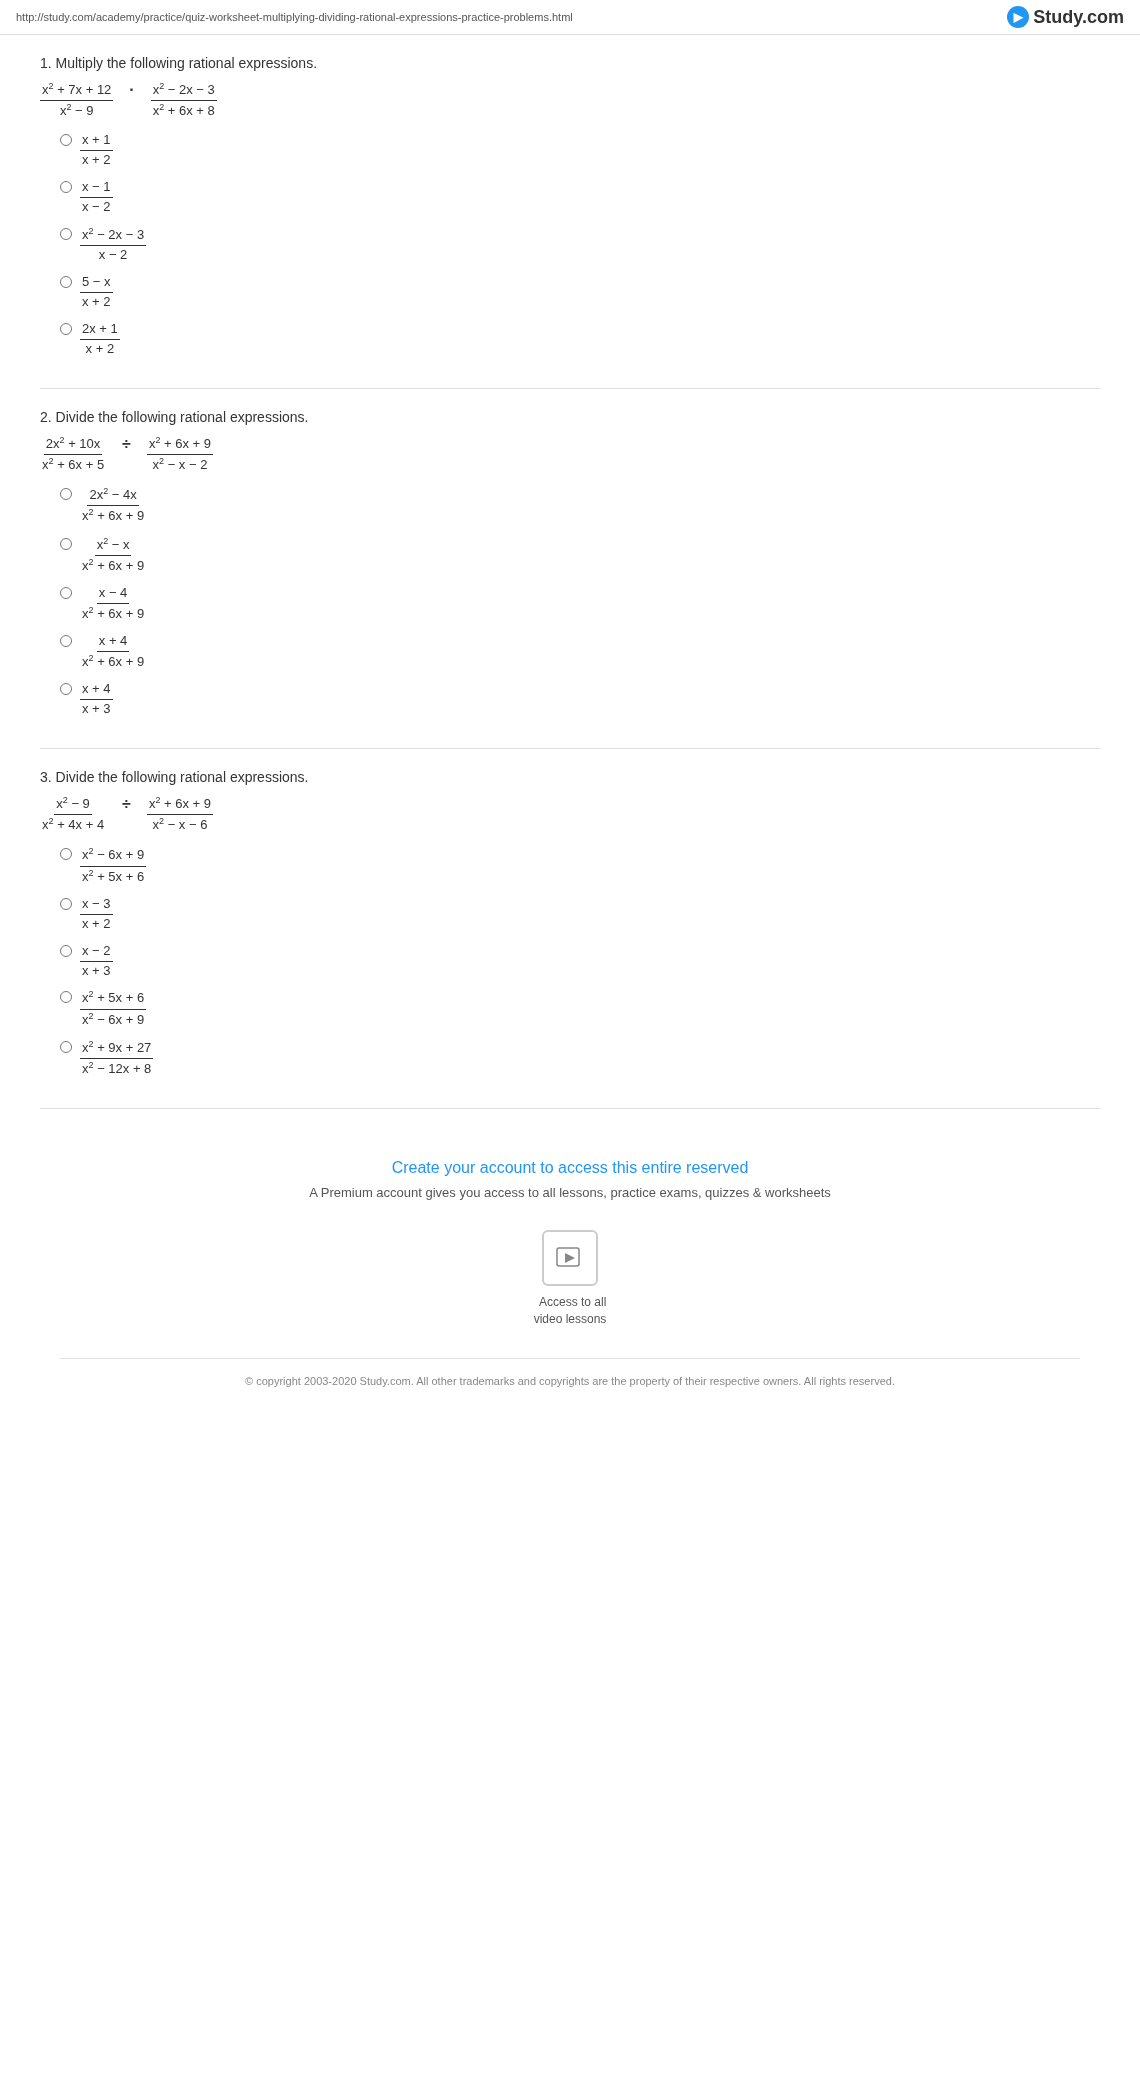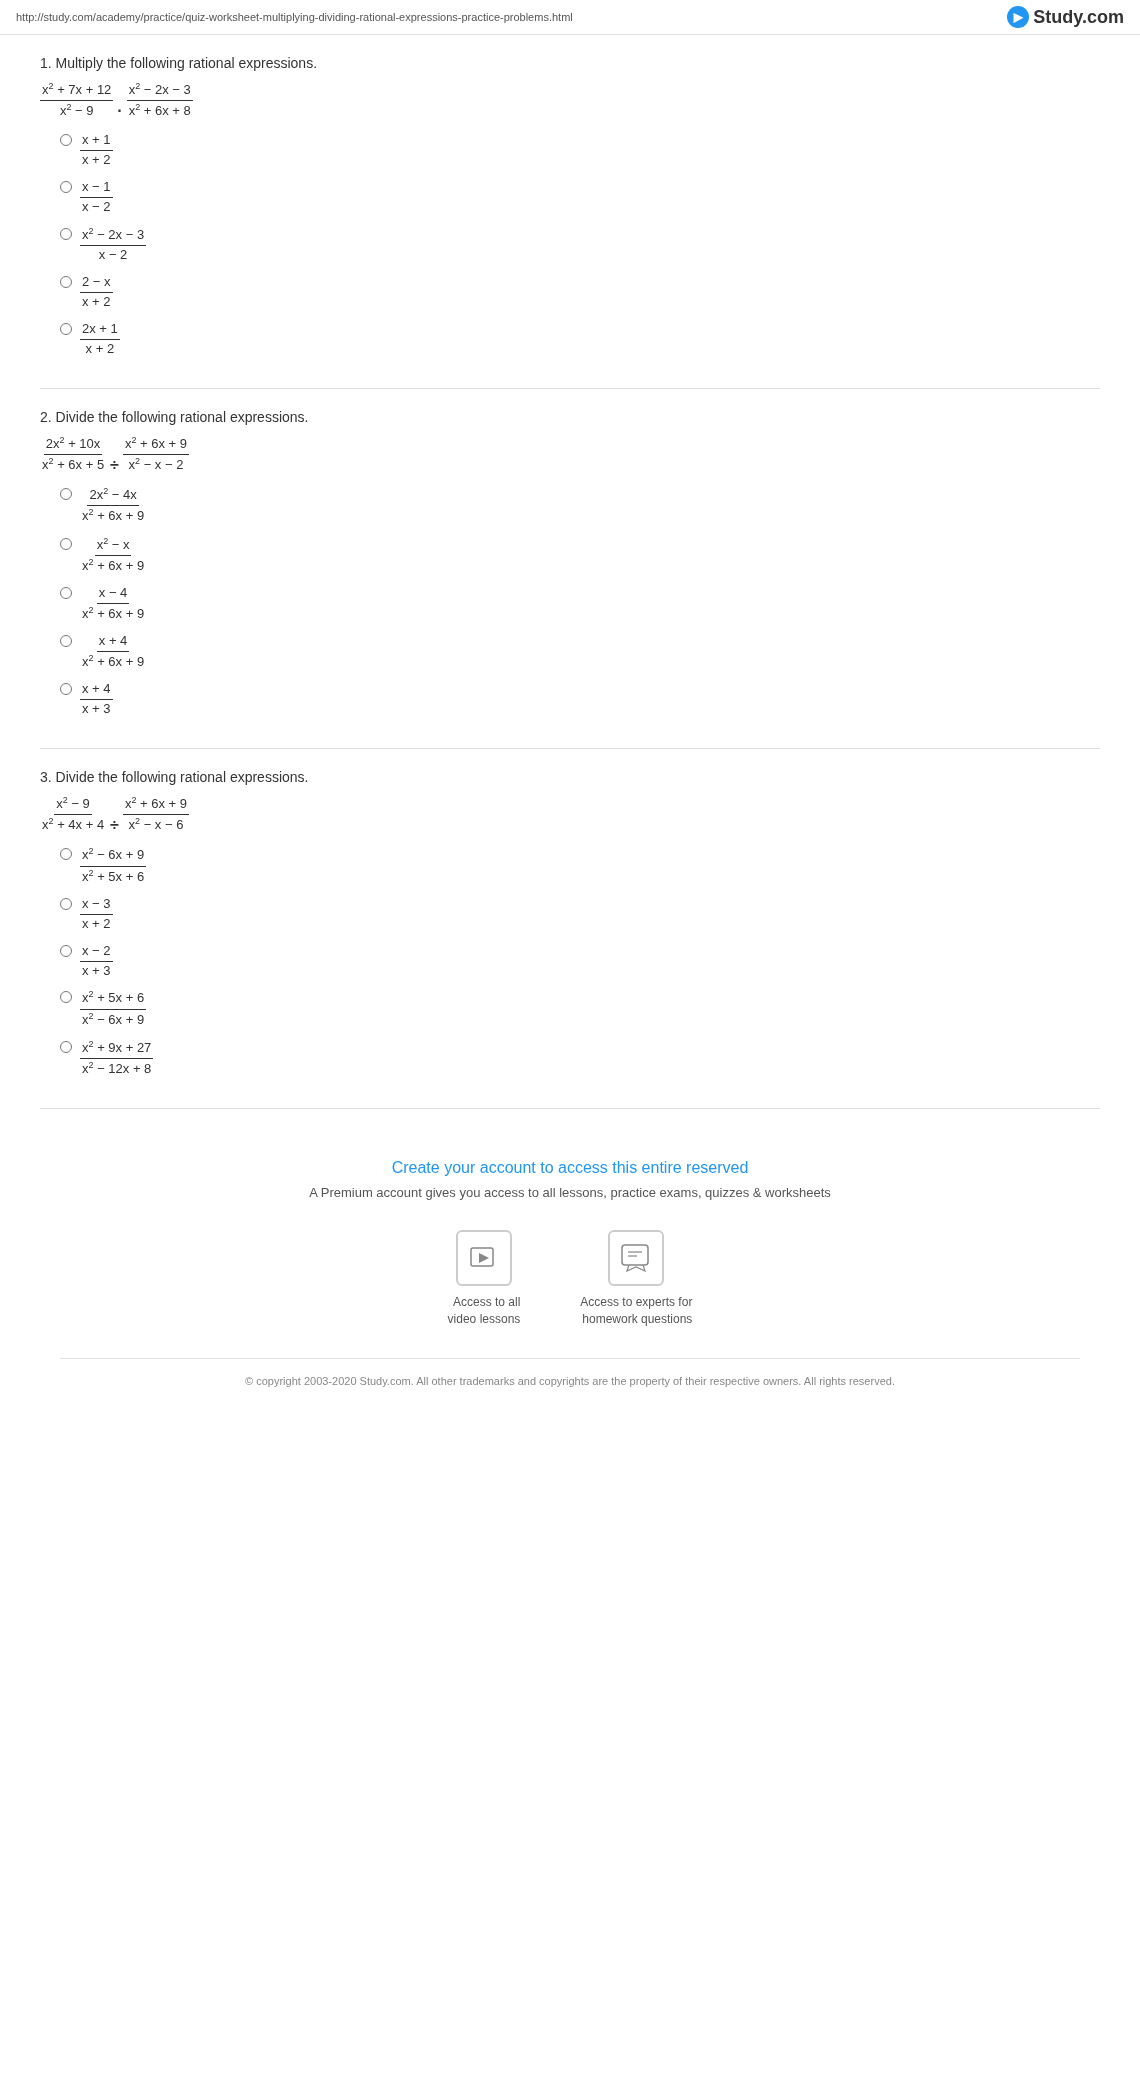--- a/index.html
+++ b/index.html
@@ -58,22 +58,22 @@
     .question-label {
       font-size: 14px;
       font-weight: normal;
       margin-bottom: 10px;
       color: #333;
     }
     .math-problem {
       margin-bottom: 12px;
       font-size: 14px;
       display: flex;
-      align-items: flex-end;
-      gap: 4px;
+      align-items: flex-start;
+      gap: 16px;
       flex-wrap: wrap;
     }
     .fraction {
       display: inline-flex;
       flex-direction: column;
       align-items: center;
       font-size: 13px;
       line-height: 1.3;
     }
     .fraction .numerator {
@@ -211,21 +211,21 @@
       <div class="choice">
         <span class="radio-circle"></span>
         <span class="fraction">
           <span class="numerator">x<sup>2</sup> − 2x − 3</span>
           <span class="denominator">x − 2</span>
         </span>
       </div>
       <div class="choice">
         <span class="radio-circle"></span>
         <span class="fraction">
-          <span class="numerator">2 − x</span>
+          <span class="numerator">5 − x</span>
           <span class="denominator">x + 2</span>
         </span>
       </div>
       <div class="choice">
         <span class="radio-circle"></span>
         <span class="fraction">
           <span class="numerator">2x + 1</span>
           <span class="denominator">x + 2</span>
         </span>
       </div>
@@ -349,29 +349,18 @@
     <div class="features">
       <div class="feature-item">
         <div class="feature-icon">
           <svg width="28" height="22" viewBox="0 0 28 22" fill="none" xmlns="http://www.w3.org/2000/svg">
             <rect x="1" y="1" width="22" height="18" rx="2" stroke="#888" stroke-width="1.5" fill="none"></rect>
             <polygon points="9,6 9,16 19,11" fill="#888"></polygon>
           </svg>
         </div>
         <span class="feature-label">Access to all<br>video lessons</span>
       </div>
-      <div class="feature-item">
-        <div class="feature-icon">
-          <svg width="30" height="28" viewBox="0 0 30 28" fill="none" xmlns="http://www.w3.org/2000/svg">
-            <rect x="1" y="1" width="26" height="20" rx="3" stroke="#888" stroke-width="1.5" fill="none"></rect>
-            <path d="M8 21 L6 27 L15 23 L24 27 L22 21" stroke="#888" stroke-width="1.2" fill="none"></path>
-            <line x1="7" y1="8" x2="21" y2="8" stroke="#888" stroke-width="1.2"></line>
-            <line x1="7" y1="12" x2="16" y2="12" stroke="#888" stroke-width="1.2"></line>
-          </svg>
-        </div>
-        <span class="feature-label">Access to experts for<br>homework questions</span>
-      </div>
     </div>
 
     <div class="copyright">© copyright 2003-2020 Study.com. All other trademarks and copyrights are the property of their respective owners. All rights reserved.</div>
   </div>
 
 </div>
 
 </body></html>

